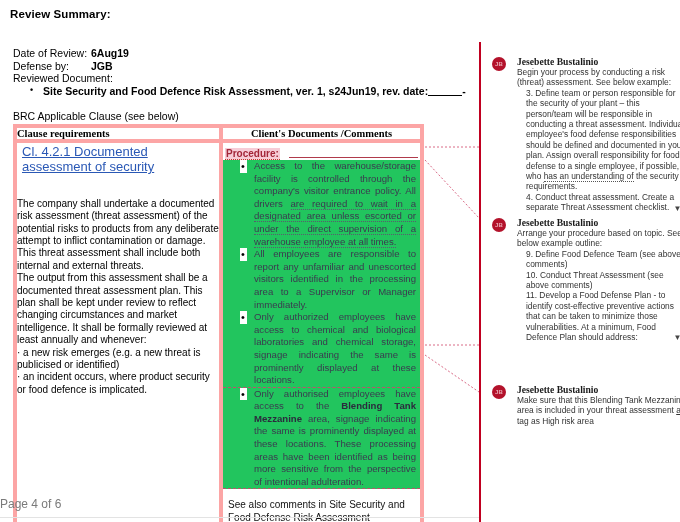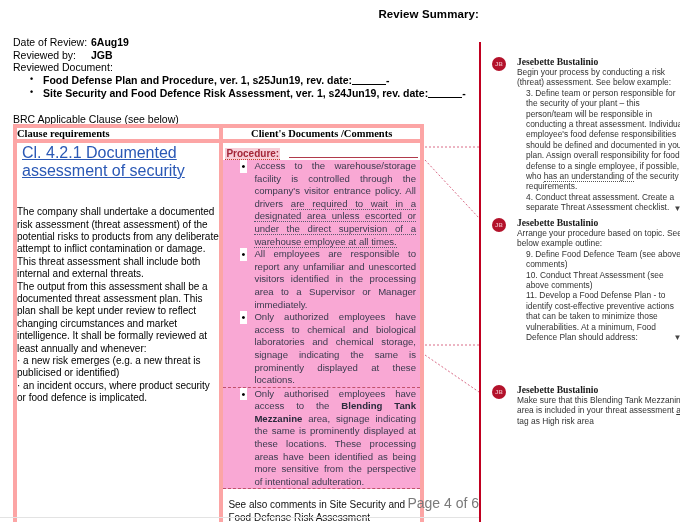--- a/index.html
+++ b/index.html
@@ -20,30 +20,30 @@
   
   #doc-pane {
     position: absolute;
     left: 0; top: 0;
     width: 479px; height: 522px;
     background: #fff;
     overflow: hidden;
   }
 
   #doc-title {
-    text-align: right;
+    text-align: left;
     font-weight: bold;
     font-size: 11.5px;
     margin: 8px 0 0 0;
     padding-left: 10px;
     letter-spacing: .1px;
   }
 
   #meta-block {
-    margin: 16px 0 0 13px;
+    margin: 27px 0 0 13px;
     font-size: 10.5px;
     line-height: 12.6px;
   }
   .meta-row { display: flex; }
   .meta-label { width: 78px; }
   .meta-value { font-weight: bold; }
   .meta-single { }
 
   #doc-list {
     margin: 0 0 0 13px;
@@ -97,21 +97,21 @@
     font-size: 10.5px;
     font-weight: bold;
     padding: 2px 3px 2px 3px;
     font-family: "Liberation Serif", serif;
   }
   .th-cell.left { text-align: left; padding-left: 5px; }
 
   .clause-link {
     color: #2a58b5;
     text-decoration: underline;
-    font-size: 16px;
+    font-size: 13px;
     padding: 1px 4px 1px 5px;
     display: block;
     font-family: "Liberation Sans", sans-serif;
   }
 
   .col-left { width: 208px; }
   .col-right { width: 201px; }
 
   .clause-body {
     font-size: 10px;
@@ -138,21 +138,21 @@
     height: 0;
   }
   ul.client-list {
     margin: 2px 0 0 0;
     padding: 0;
     list-style: none;
   }
   ul.client-list > li {
     position: relative;
     padding: 0 4px 0 31px;
-    background: #f9a8d4;
+    background: #22c55e;
     color: #3b3b4f;
     font-size: 9.6px;
     line-height: 12.6px;
     text-align: justify;
     margin-bottom: 0;
   }
   ul.client-list > li::before {
     content: "\2022";
     position: absolute;
     left: 17px;
@@ -178,24 +178,23 @@
     padding: 10px 4px 6px 5px;
     color: #111;
   }
   .see-also b { font-weight: normal; }
 
   
   #footer {
     position: absolute;
     left: 0; right: 0;
     bottom: 11px;
-    text-align: right;
-    font-size: 14px;
+    text-align: left;
+    font-size: 12px;
     color: #7a7a7a;
-    margin-left: 7px;
   }
   #footer-rule {
     position: absolute;
     left: 0; right: 0; bottom: 4px;
     border-bottom: 1px solid #e3e3e3;
     height: 0;
   }
 
   
   #pane-divider {
@@ -282,28 +281,27 @@
 <div id="doc-pane">
 
   <div id="doc-title">Review Summary:</div>
 
   <div id="meta-block">
     <div class="meta-row">
       <span class="meta-label">Date of Review:</span>
       <span class="meta-value">6Aug19</span>
     </div>
     <div class="meta-row">
-      <span class="meta-label">Reviewed by:</span>
+      <span class="meta-label">Defense by:</span>
       <span class="meta-value">JGB</span>
     </div>
     <div class="meta-single">Reviewed Document:</div>
   </div>
 
   <ul id="doc-list">
-    <li><span>Food Defense Plan and Procedure, ver.  1, s25Jun19, rev. date:</span><span class="blankline"></span>-</li>
     <li><span>Site Security and Food Defence Risk Assessment, ver.  1, s24Jun19, rev. date:</span><span class="blankline"></span>-</li>
   </ul>
 
   <div id="brc-note">BRC Applicable Clause (see below)</div>
 
   <table id="review-table">
     <tbody>
         <tr>
       <th class="th-cell left col-left">Clause requirements</th>
       <th class="th-cell col-right">Client's Documents /Comments</th>

